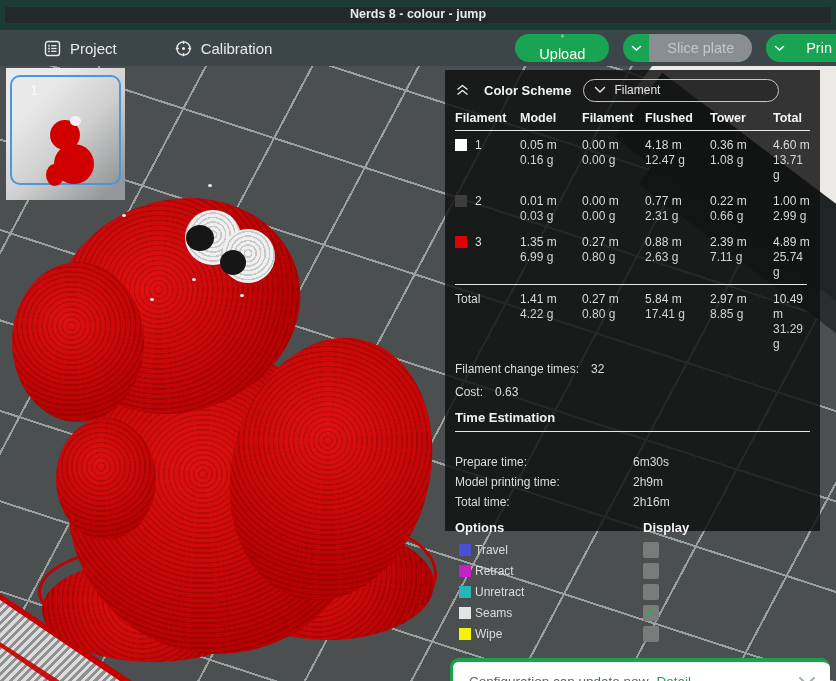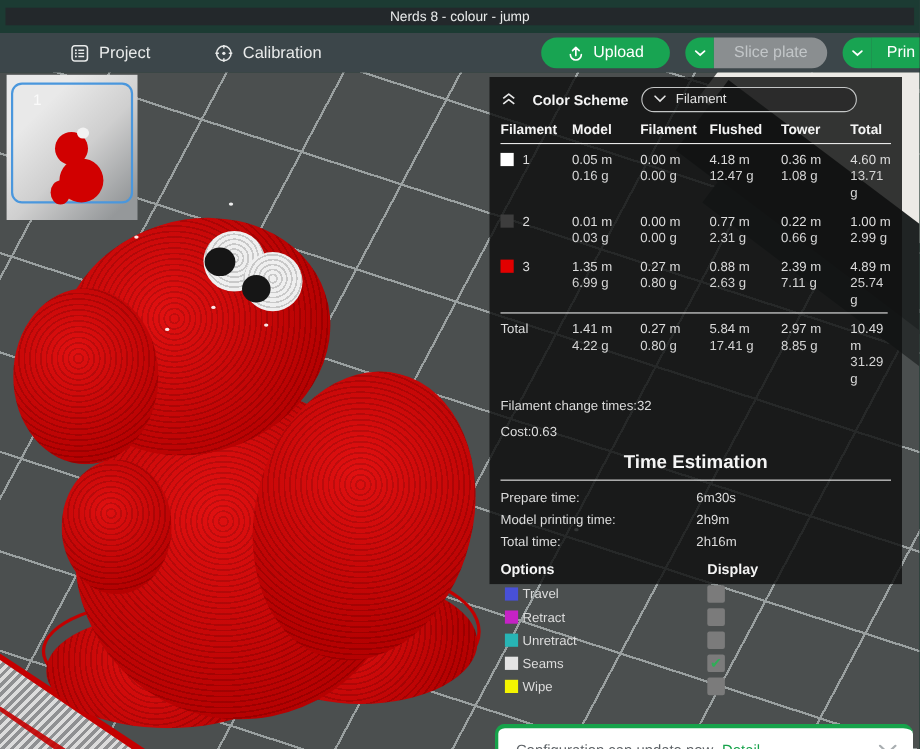--- a/index.html
+++ b/index.html
@@ -2,32 +2,32 @@
 <html><head>
 <meta charset="utf-8">
 <style>
   * { margin:0; padding:0; box-sizing:border-box; }
   html,body { width:836px; height:681px; overflow:hidden; background:#1c3b33;
               font-family:"Liberation Sans", sans-serif; }
   .stage { position:relative; width:836px; height:681px; }
 
   
   .titlebar { position:absolute; top:7px; left:5px; right:5px; height:16px;
-              background:#23282b; display:flex; align-items:center; justify-content:center; }
+              background:#23282b; display:flex; justify-content:center;font-weight:bold; }
   .titlebar span { color:#e8eaea; font-size:12.5px; }
 
   
   .toolbar { position:absolute; top:30px; left:0; width:836px; height:36px;
              background:#3c464a; display:flex; align-items:center; }
   .tab { display:flex; align-items:center; gap:9px; color:#e8eaea; font-size:15px; cursor:default; }
-  .tab-project { margin-left:64px; }
+  .tab-project { margin-left:44px; }
   .tab-calibration { margin-left:58px; }
   .toolbar-right { margin-left:auto; display:flex; align-items:center; gap:14px; padding-right:0; }
   .btn-upload { display:flex; align-items:center; gap:8px; background:#18a452; color:#fff;
-                border:none; height:28px; padding:0 24px; border-radius:14px; font-size:14.5px; }
+                border:none; height:28px; padding:0 24px; border-radius:14px; font-size:14.5px;flex-direction:column; }
   .split-btn { display:flex; height:28px; }
   .split-chevron { width:26px; height:28px; background:#18a452; border:none;
                    border-radius:14px 0 0 14px; display:flex; align-items:center; justify-content:center; }
   .split-label { height:28px; border:none; padding:0 18px; border-radius:0 14px 14px 0;
                  font-size:14.5px; }
   .split-label.disabled { background:#8a8e90; color:#c2c6c8; }
   .split-label.green { background:#18a452; color:#fff; border-radius:0; padding:0 14px; }
   .split-print { margin-right:-10px; }
 
   
@@ -80,23 +80,23 @@
       border:1px solid #c4c6c6; border-radius:12px; padding:0 10px; color:#e4e4e4; background:rgba(30,30,30,.35); }
 
   .tgrid { display:grid; grid-template-columns:65px 62px 63px 65px 63px 1fr; }
   .thead { font-weight:bold; color:#f4f4f4; font-size:12.5px; padding:6px 0 5px 0;
            border-bottom:1px solid #e8e8e8; }
   .trow { padding:7px 0 4px 0; line-height:15px; }
   .trow .g { color:#d4d4d4; }
   .filcell { display:flex; align-items:flex-start; gap:8px; }
   .swatch { width:12px; height:12px; margin-top:1px; flex:0 0 auto; }
   .total-sep { border-top:1px solid #e8e8e8; width:352px; }
-  .kv { display:flex; gap:0; margin:3px 0 0 0; padding:3px 0; }
-  .section-title { font-weight:bold; color:#f4f4f4; font-size:17px; padding:8px 0 6px 0;
-                   border-bottom:1px solid #e8e8e8; margin-bottom:5px;text-align:center; }
+  .kv { display:flex; gap:12px; margin:3px 0 0 0; padding:3px 0; }
+  .section-title { font-weight:bold; color:#f4f4f4; font-size:13px; padding:8px 0 6px 0;
+                   border-bottom:1px solid #e8e8e8; margin-bottom:20px; }
   .time-row { display:flex; padding:3px 0;gap:40px; }
   .time-row .lbl { width:138px; }
   .opt-head { display:grid; grid-template-columns:188px 1fr; font-weight:bold; color:#f4f4f4;
               font-size:13px; padding:8px 0 4px 0; }
   .opt-row { display:grid; grid-template-columns:188px 1fr; align-items:center; height:21px; }
   .opt-left { display:flex; align-items:center; gap:4px; padding-left:4px; }
   .opt-swatch { width:12px; height:12px; }
   .checkbox { width:16px; height:16px; background:#7b7b7b; border-radius:2px; color:#2fae57;
               font-size:13px; line-height:16px; text-align:center; }
 

